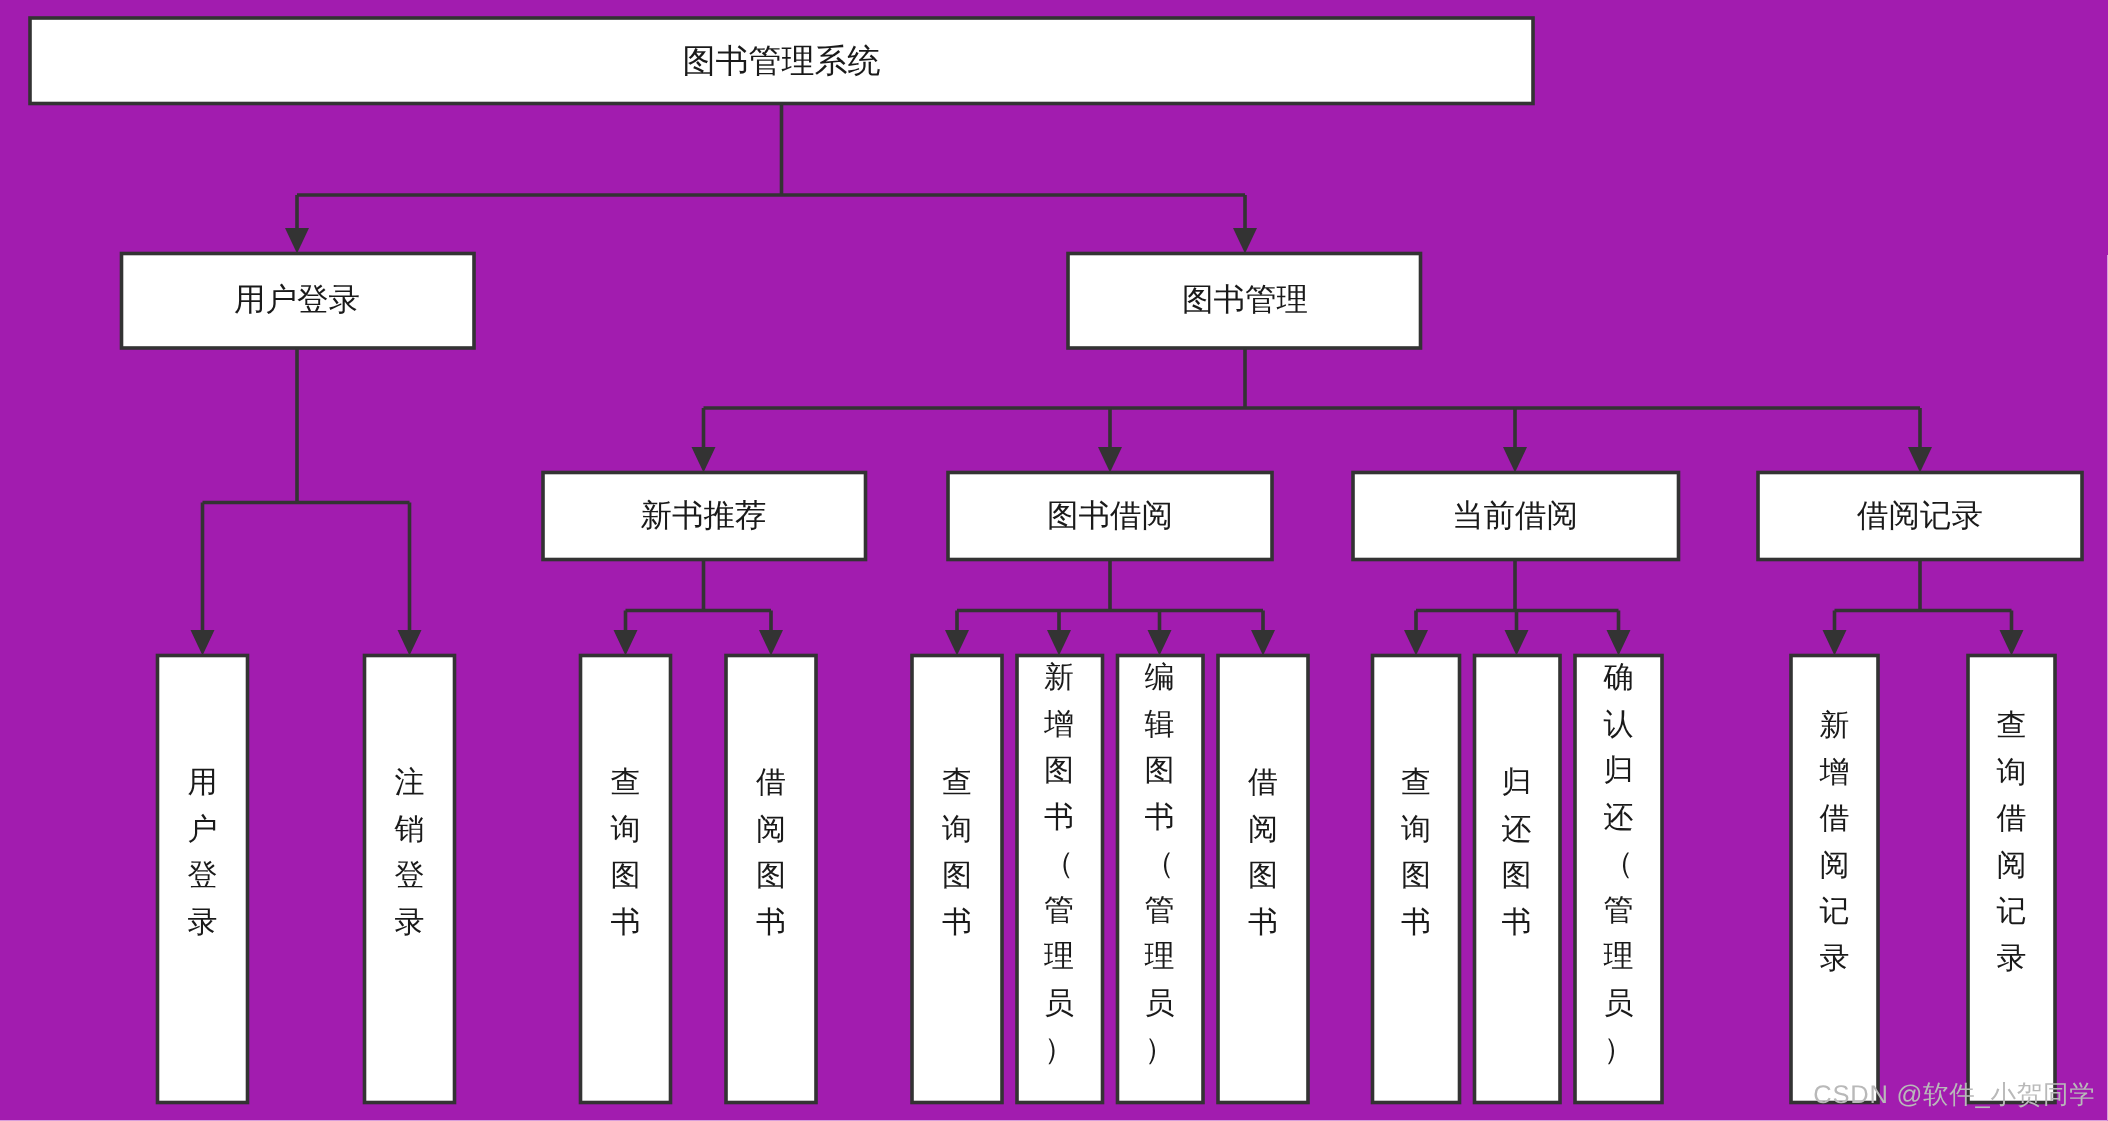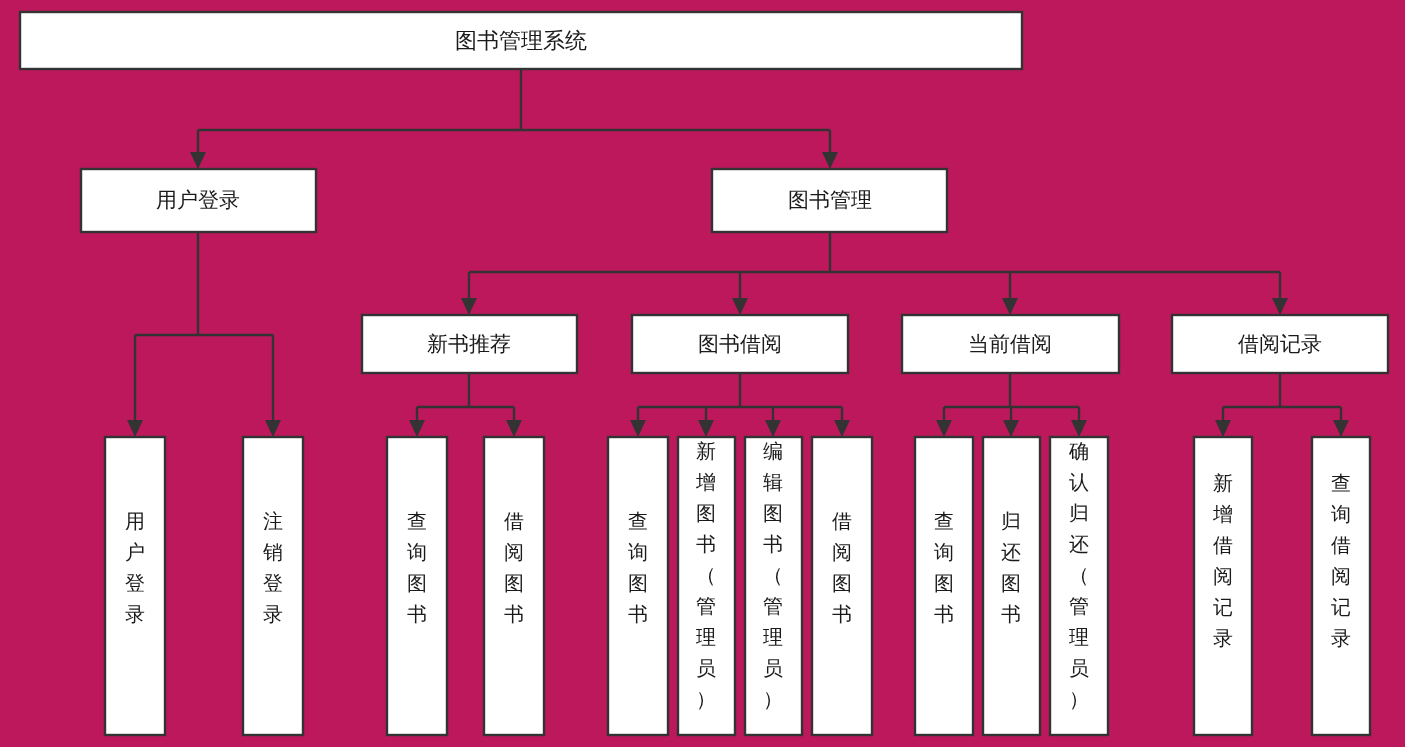--- a/index.html
+++ b/index.html
@@ -8,21 +8,21 @@
     padding: 0;
     background: #ffffff;
   }
   body {
     font-family: "Liberation Sans", "DejaVu Sans", sans-serif;
   }
   #diagram-root {
     position: relative;
     width: 1405px;
     height: 747px;
-    background: #be185d;
+    background: #a21caf;
     overflow: hidden;
   }
   svg.diagram-canvas {
     position: absolute;
     top: 0;
     left: 0;
     width: 1405px;
     height: 747px;
   }
   .node-box {
@@ -236,14 +236,15 @@
       <rect class="node-box" x="1194" y="437" width="58" height="298"></rect>
       <text class="leaf-text" x="1223" y="490"><tspan x="1223" y="490">新</tspan><tspan x="1223" y="521">增</tspan><tspan x="1223" y="552">借</tspan><tspan x="1223" y="583">阅</tspan><tspan x="1223" y="614">记</tspan><tspan x="1223" y="645">录</tspan></text>
     </g>
     <g>
       <rect class="node-box" x="1312" y="437" width="58" height="298"></rect>
       <text class="leaf-text" x="1341" y="490"><tspan x="1341" y="490">查</tspan><tspan x="1341" y="521">询</tspan><tspan x="1341" y="552">借</tspan><tspan x="1341" y="583">阅</tspan><tspan x="1341" y="614">记</tspan><tspan x="1341" y="645">录</tspan></text>
     </g>
 
   </svg>
 
+  <div class="watermark">CSDN @软件_小贺同学</div>
 
 </div>
 
 </body></html>

